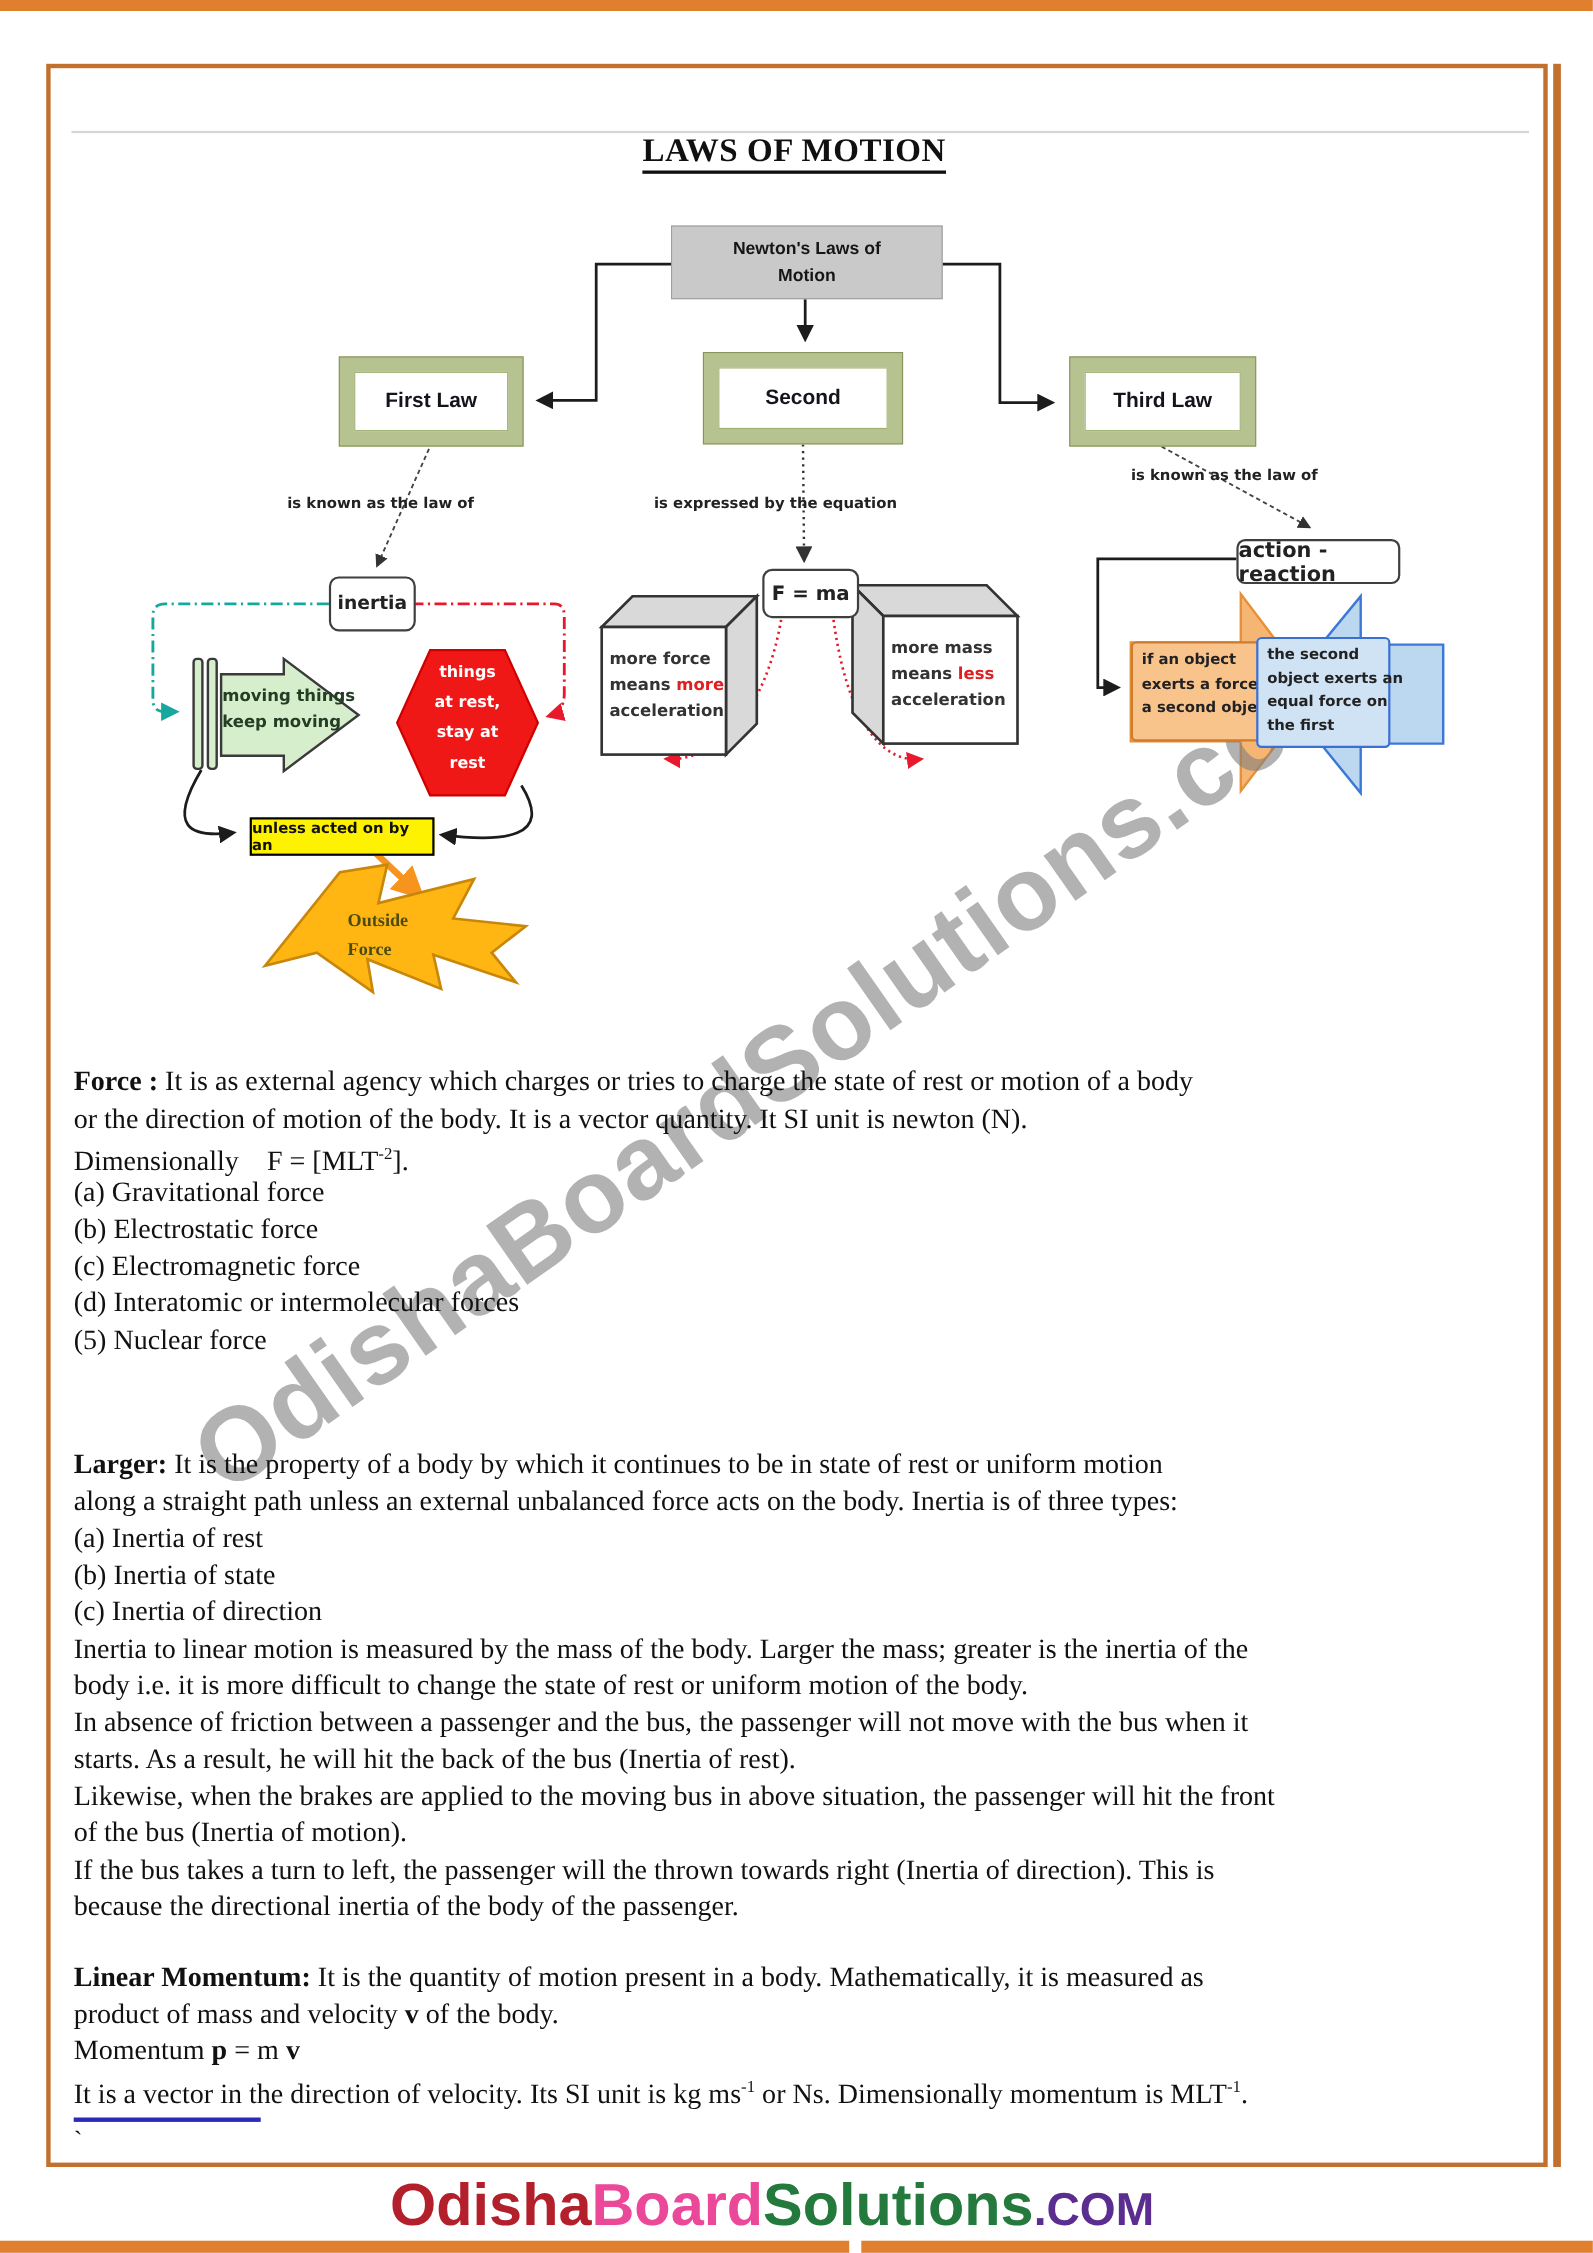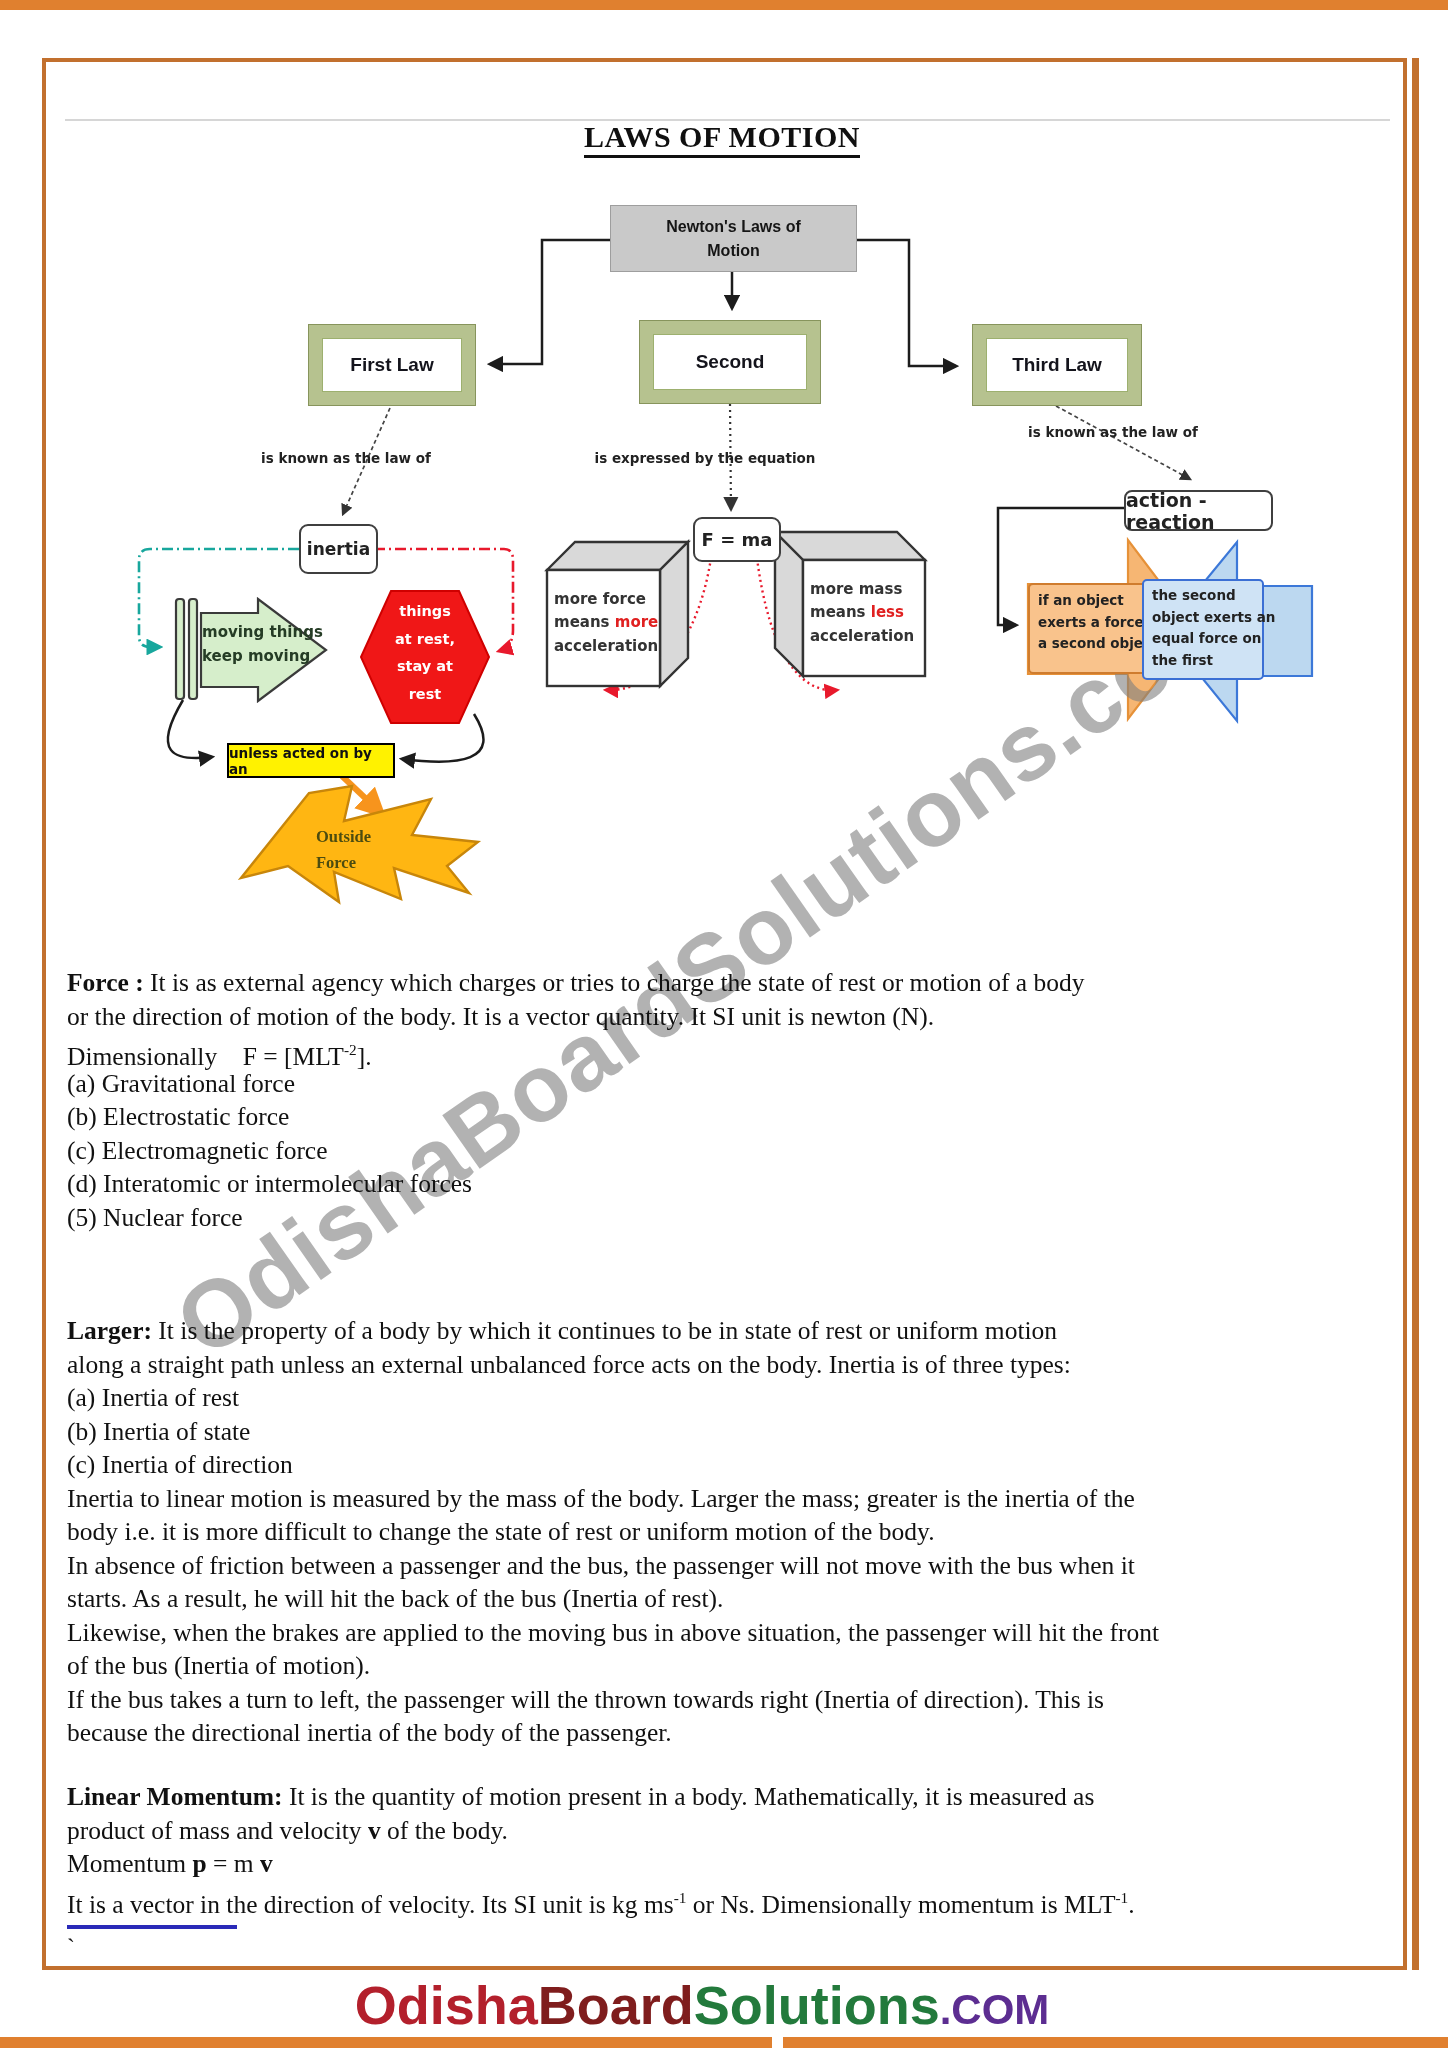--- a/index.html
+++ b/index.html
@@ -73,21 +73,21 @@
   sup{font-size:60%;vertical-align:super}
   #force-block{top:966px}
   #inertia-block{top:1314px}
   #momentum-block{top:1780px}
   #blue-line{left:67px;top:1925px;width:170px;height:4px;background:#2a2ab8;z-index:3}
   #backtick{left:67px;top:1934px;font-family:"Liberation Serif",serif;font-size:24px;color:#111;z-index:3}
   
   #footer-logo{left:42px;top:1976px;width:1320px;text-align:center;z-index:3;
      font-size:54px;font-weight:bold;line-height:1.1;white-space:nowrap}
   #footer-logo .f1{color:#b3202c}
-  #footer-logo .f2{color:#7f1d1d}
+  #footer-logo .f2{color:#ec4899}
   #footer-logo .f3{color:#237a3c}
   #footer-logo .f4{color:#5c2d91;font-size:42px}
 </style>
 </head>
 <body>
 
 <div class="abs" id="top-bar"></div>
 <div class="abs" id="frame"></div>
 <div class="abs" id="right-strip"></div>
 <div class="abs" id="bottom-bar-1"></div>

